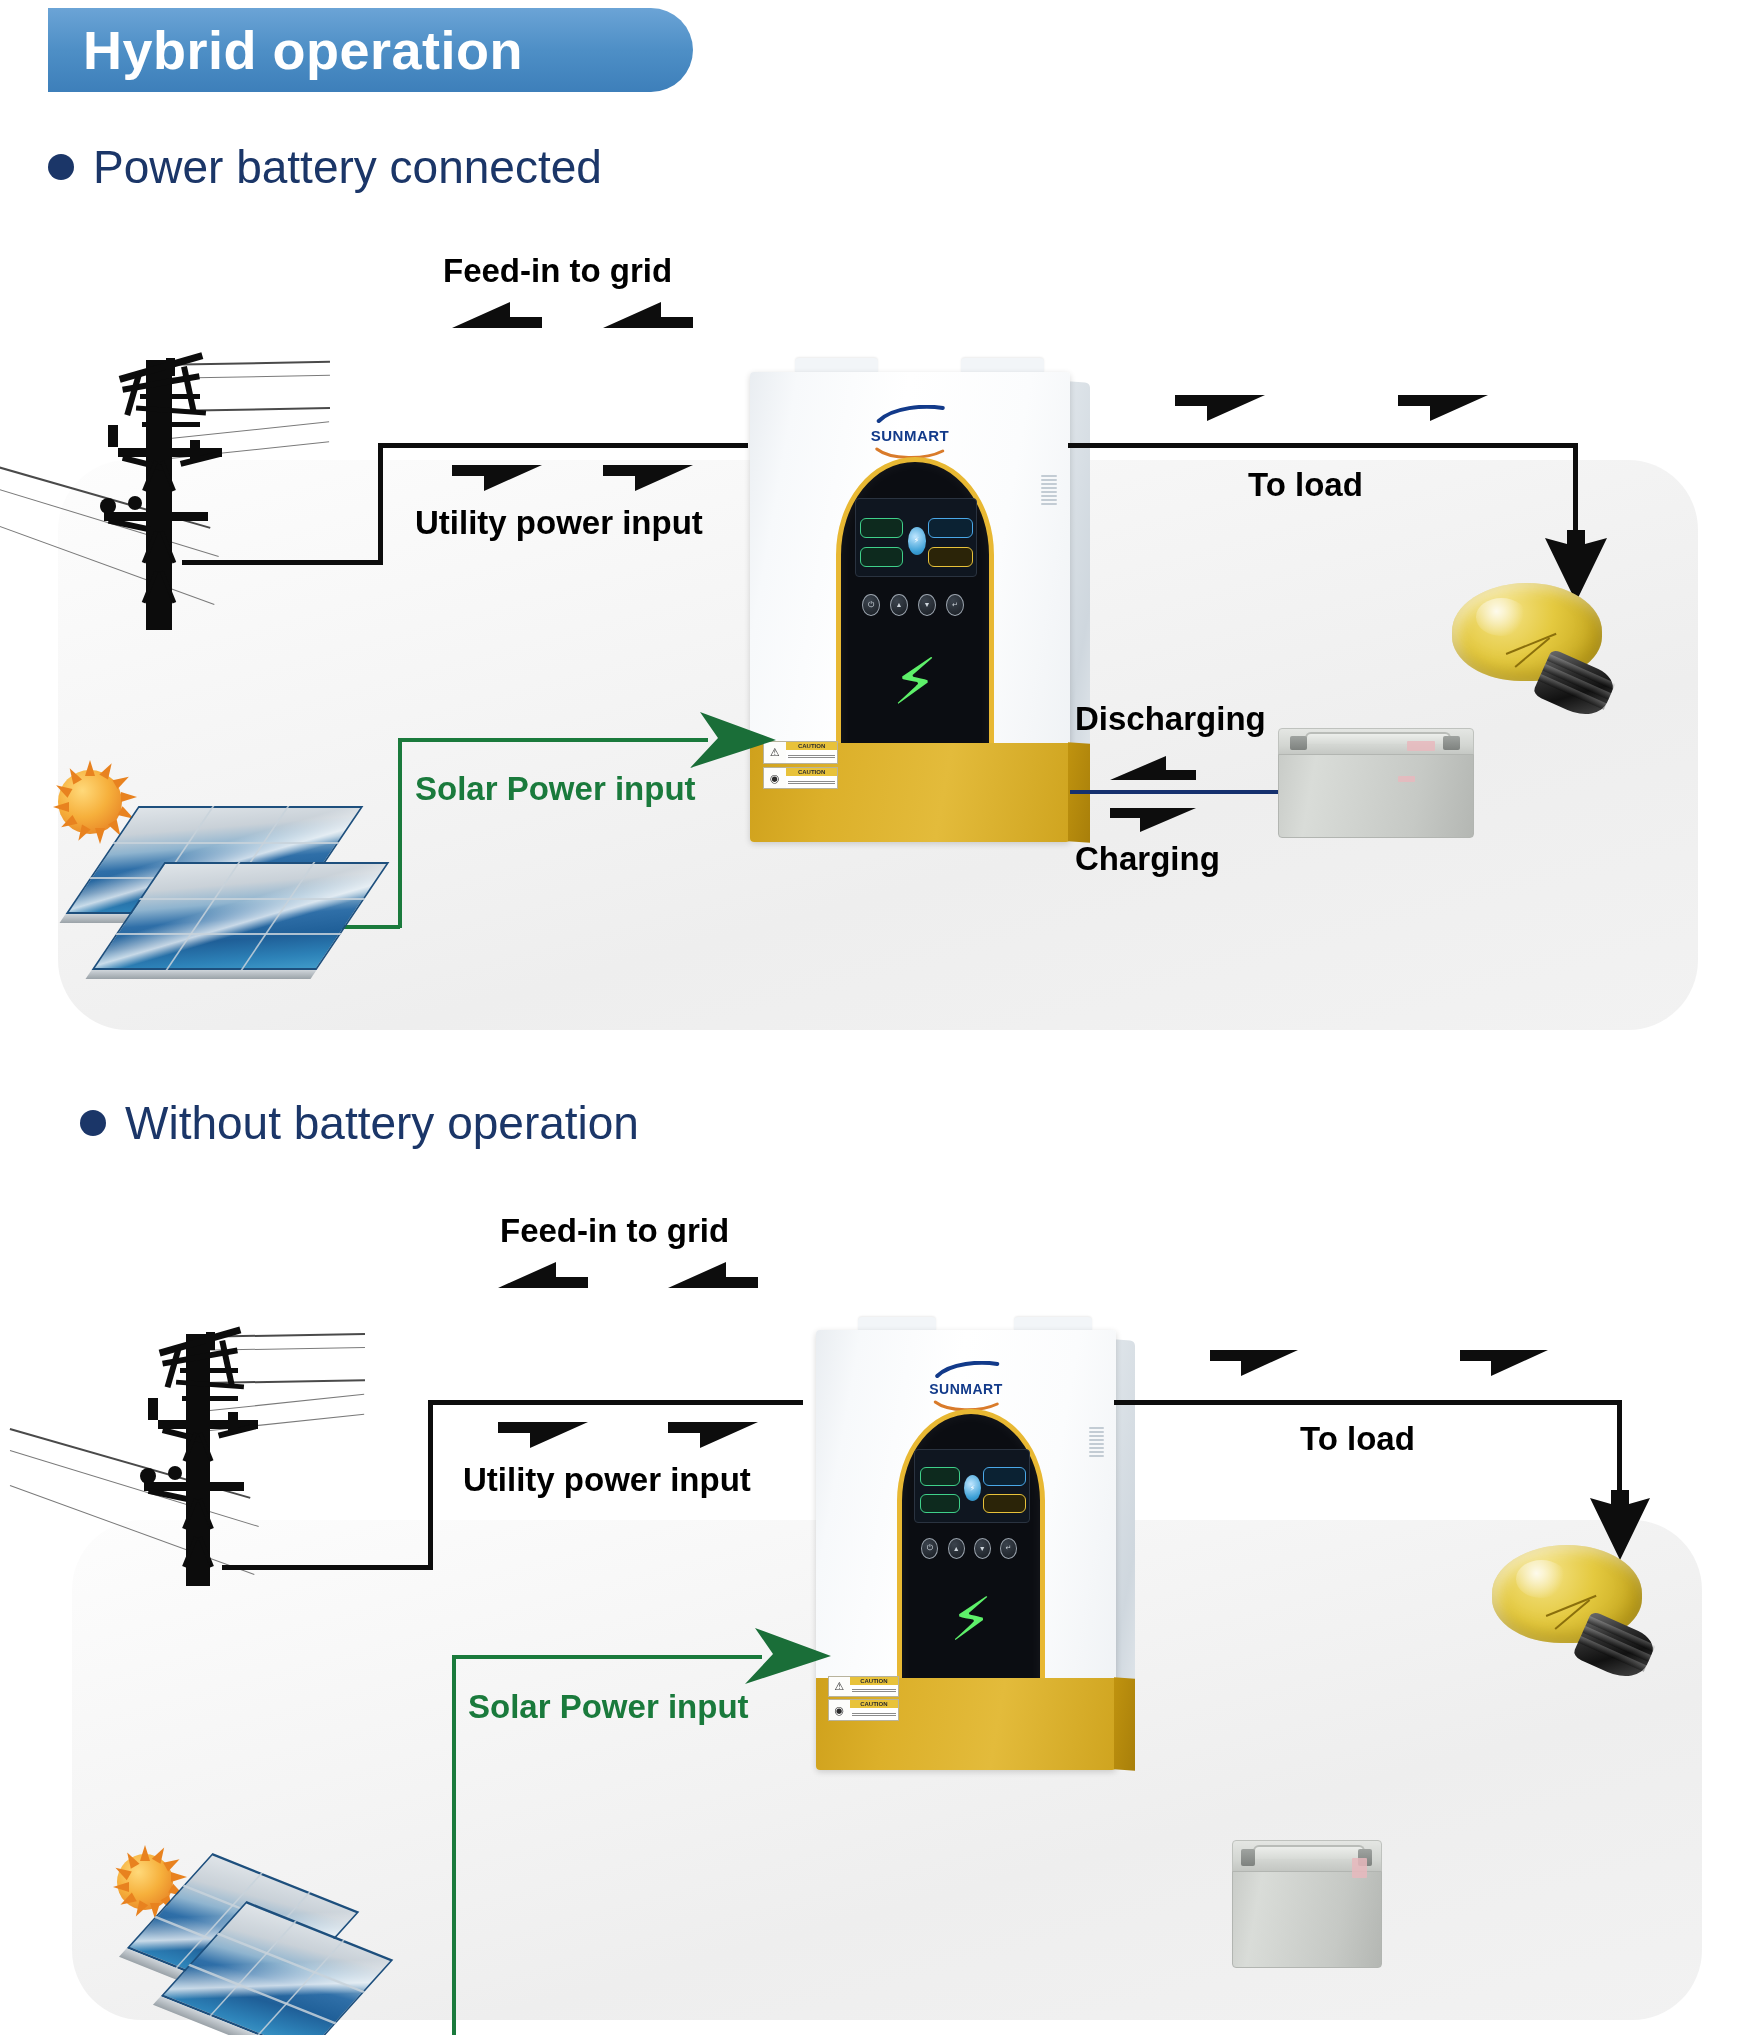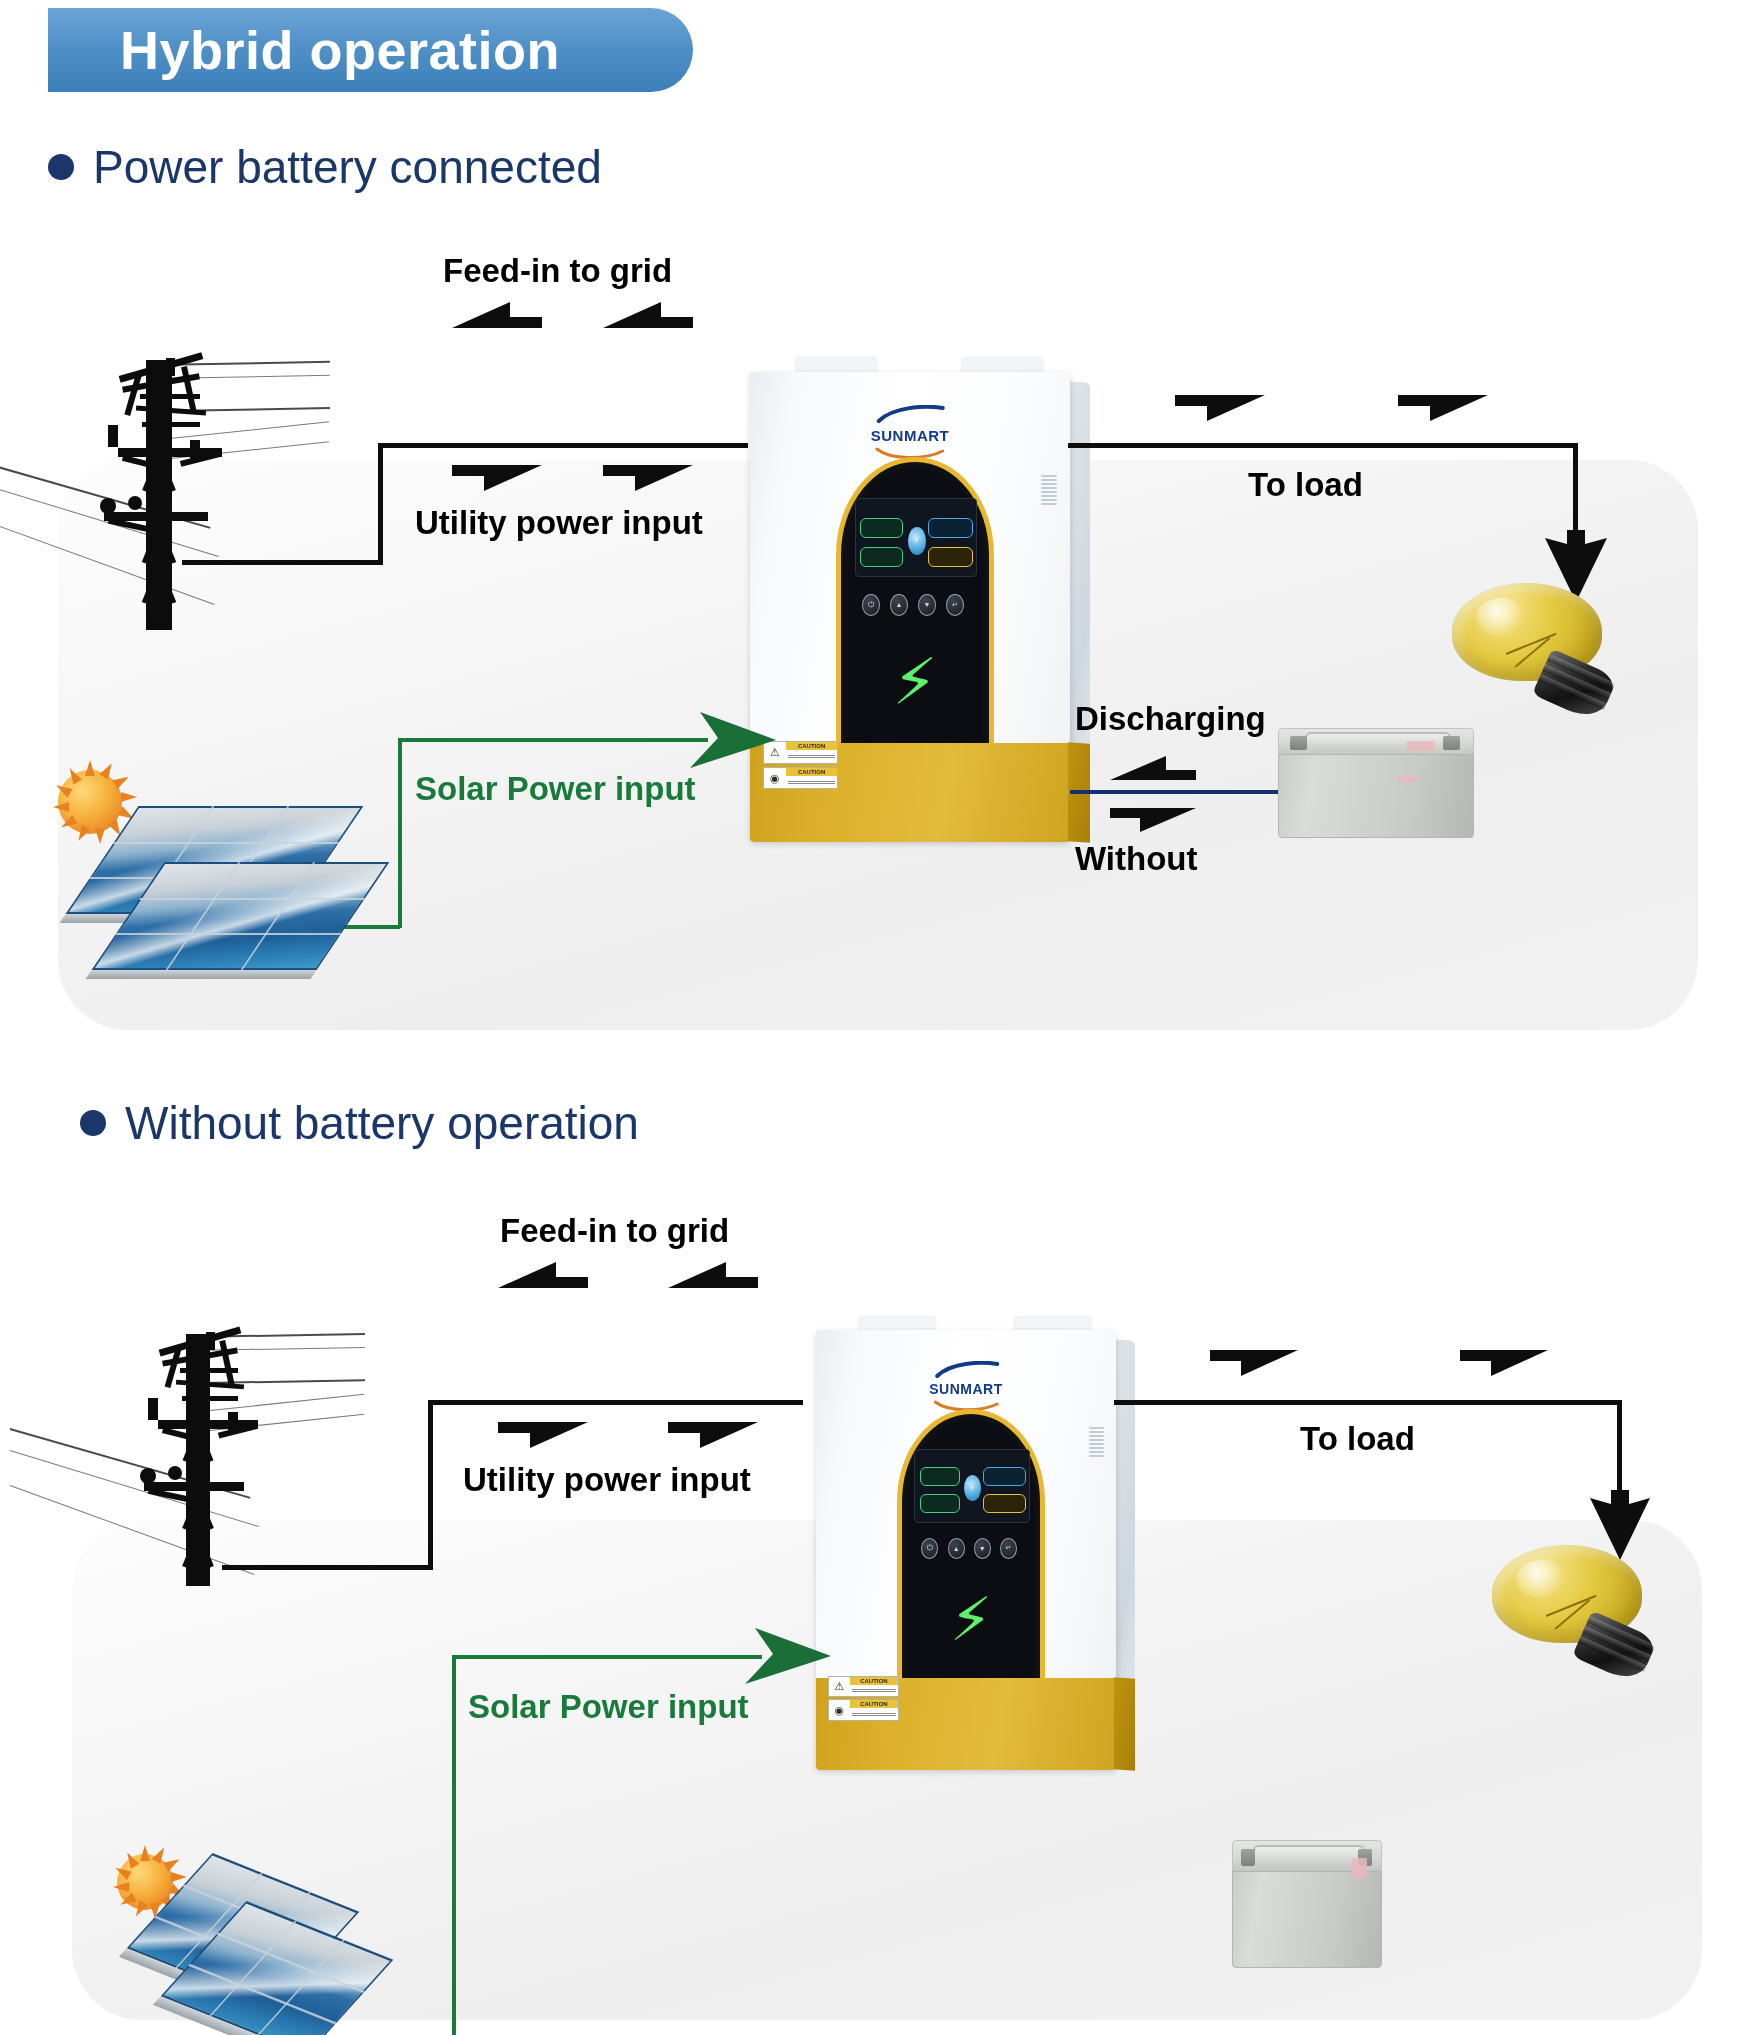--- a/index.html
+++ b/index.html
@@ -11,21 +11,21 @@
 
   
   .banner{
     position:absolute;left:48px;top:8px;width:645px;height:84px;
     border-radius:0 42px 42px 0;
     background:linear-gradient(180deg,#6ba4d6 0%,#4e8fc6 50%,#3d7fba 100%);
     display:flex;align-items:center;
   }
   .banner-text{
     color:#ffffff;font-size:54px;font-weight:bold;letter-spacing:.5px;
-    margin-left:72px;
+    margin-left:35px;
   }
 
   
   .section-head{position:absolute;display:flex;align-items:center;}
   .bullet{
     width:26px;height:26px;border-radius:50%;background:#1b3668;
     margin-right:19px;flex:0 0 auto;
   }
   .section-title{color:#1b3668;font-size:46px;font-weight:400;white-space:nowrap;}
 
@@ -359,21 +359,21 @@
 <div class="lbl green" style="left:415px;top:770px;font-size:33px;">Solar Power input</div>
 
 <div class="wire-blue" style="left:1070px;top:790px;width:210px;height:4px;"></div>
 <div class="lbl" style="left:1075px;top:700px;font-size:33px;">Discharging</div>
 <svg class="halfarrow" style="left:1110px;top:752px;" width="86" height="36" viewBox="0 0 86 36">
   <polygon points="0,28 56,4 56,18 86,18 86,28" fill="#0d0d0d"></polygon>
 </svg>
 <svg class="halfarrow" style="left:1110px;top:800px;" width="86" height="36" viewBox="0 0 86 36">
   <polygon points="86,8 30,32 30,18 0,18 0,8" fill="#0d0d0d"></polygon>
 </svg>
-<div class="lbl" style="left:1075px;top:840px;font-size:33px;">Without</div>
+<div class="lbl" style="left:1075px;top:840px;font-size:33px;">Charging</div>
 
 <div class="batt" style="left:1278px;top:728px;width:196px;height:110px;">
   <div class="batt-top"></div>
   <div class="batt-handle"></div>
   <div class="batt-term" style="left:6%;"></div>
   <div class="batt-term" style="right:7%;"></div>
   <div class="batt-body"></div>
   <div class="batt-label" style="left:66%;top:12%;width:14%;height:9%;"></div>
   <div class="batt-label" style="left:61%;top:44%;width:9%;height:5%;"></div>
 </div>

